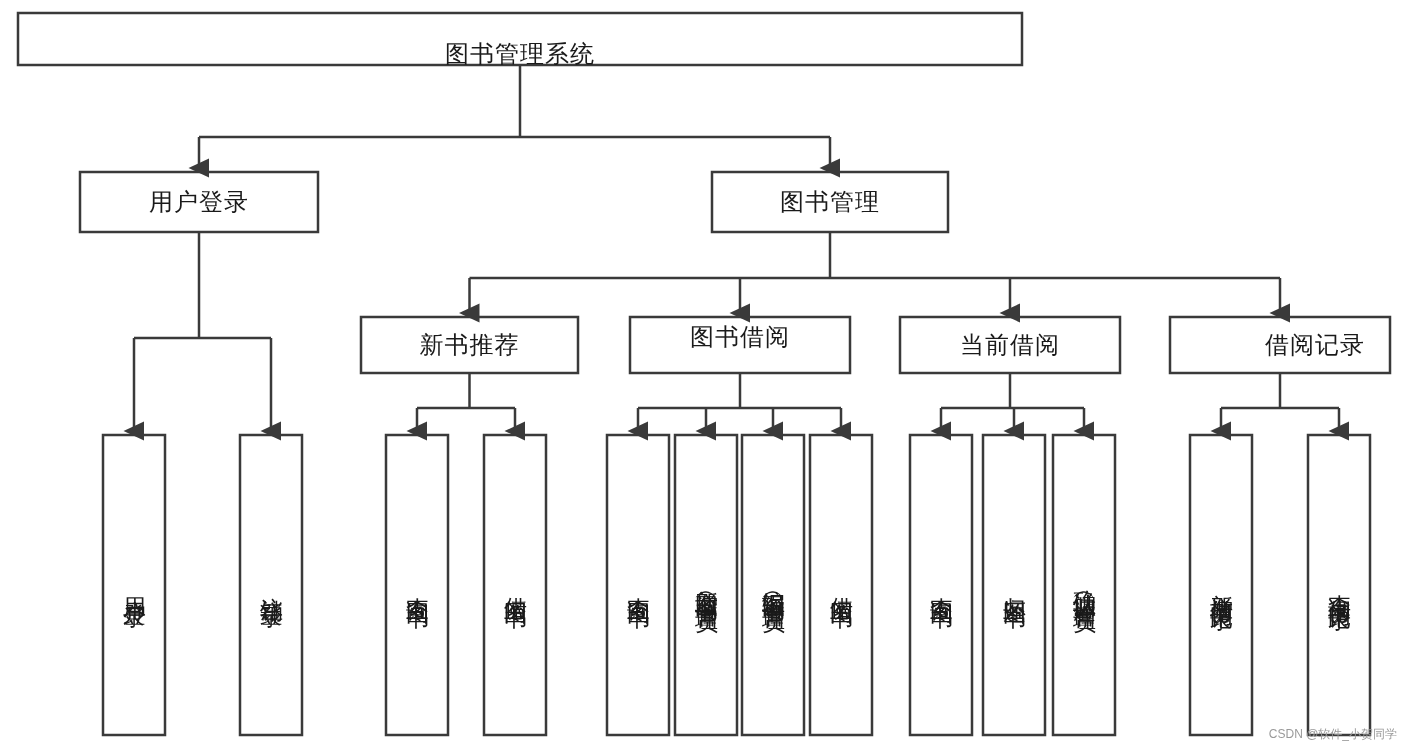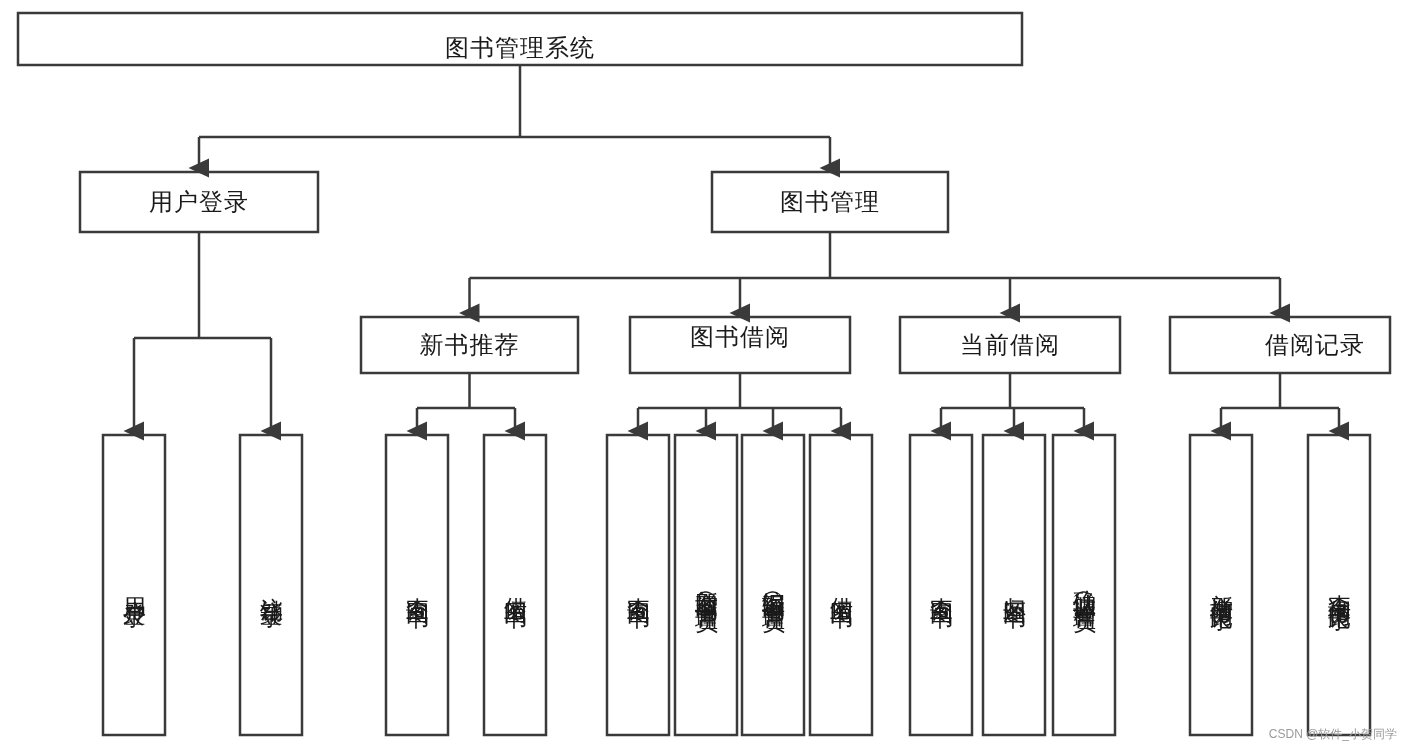--- a/index.html
+++ b/index.html
@@ -142,21 +142,21 @@
         <path d="M 1014 408 L 1014 431" class="connector" marker-end="url(#arrowhead)"></path>
         <path d="M 1084 408 L 1084 431" class="connector" marker-end="url(#arrowhead)"></path>
         <path d="M 1280 373 L 1280 408" class="connector"></path>
         <path d="M 1221 408 L 1339 408" class="connector"></path>
         <path d="M 1221 408 L 1221 431" class="connector" marker-end="url(#arrowhead)"></path>
         <path d="M 1339 408 L 1339 431" class="connector" marker-end="url(#arrowhead)"></path>
       </g>
   </svg>
 
   <div id="labels-layer">
-      <div class="hlabel-wrap" style="left: 18px; top: 22px; width: 1004px; height: 52px;">
+      <div class="hlabel-wrap" style="left: 18px; top: 28px; width: 1004px; height: 52px;">
         <span class="hlabel-text">图书管理系统</span>
       </div>
       <div class="hlabel-wrap" style="left: 80px; top: 172px; width: 238px; height: 60px;">
         <span class="hlabel-text">用户登录</span>
       </div>
       <div class="hlabel-wrap" style="left: 712px; top: 172px; width: 236px; height: 60px;">
         <span class="hlabel-text">图书管理</span>
       </div>
       <div class="hlabel-wrap" style="left: 361px; top: 317px; width: 217px; height: 56px; border-radius: 11px;">
         <span class="hlabel-text">新书推荐</span>

